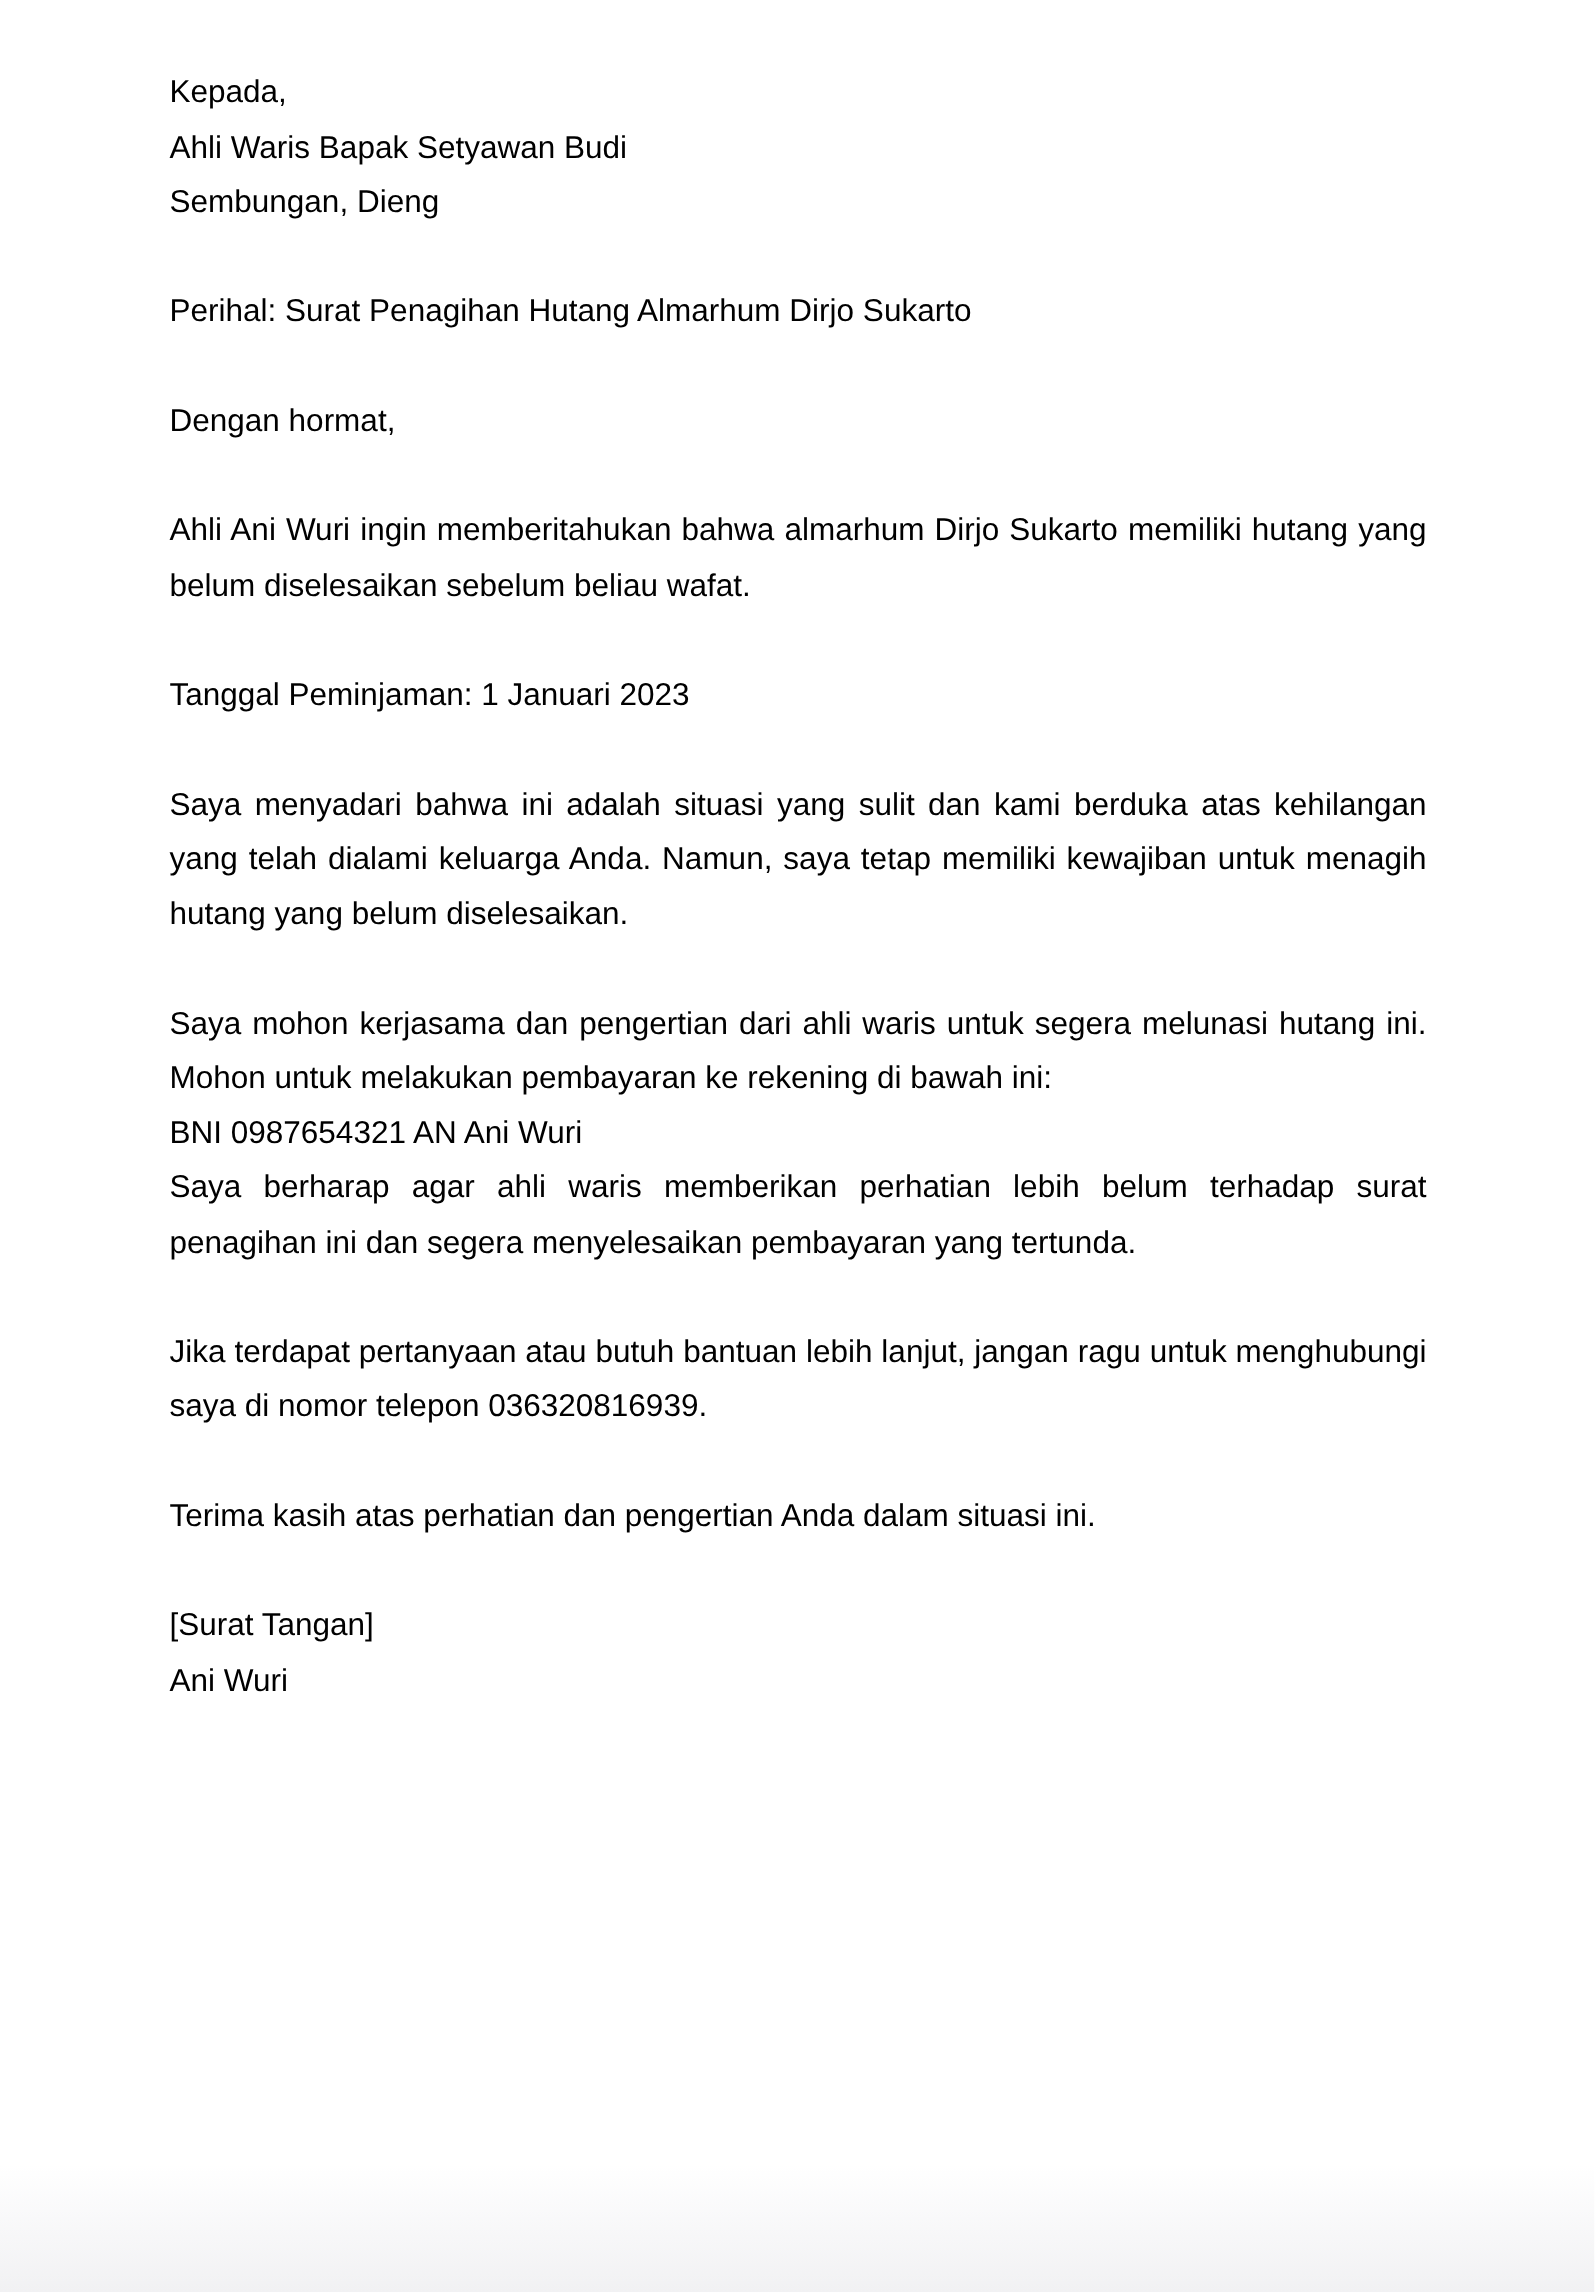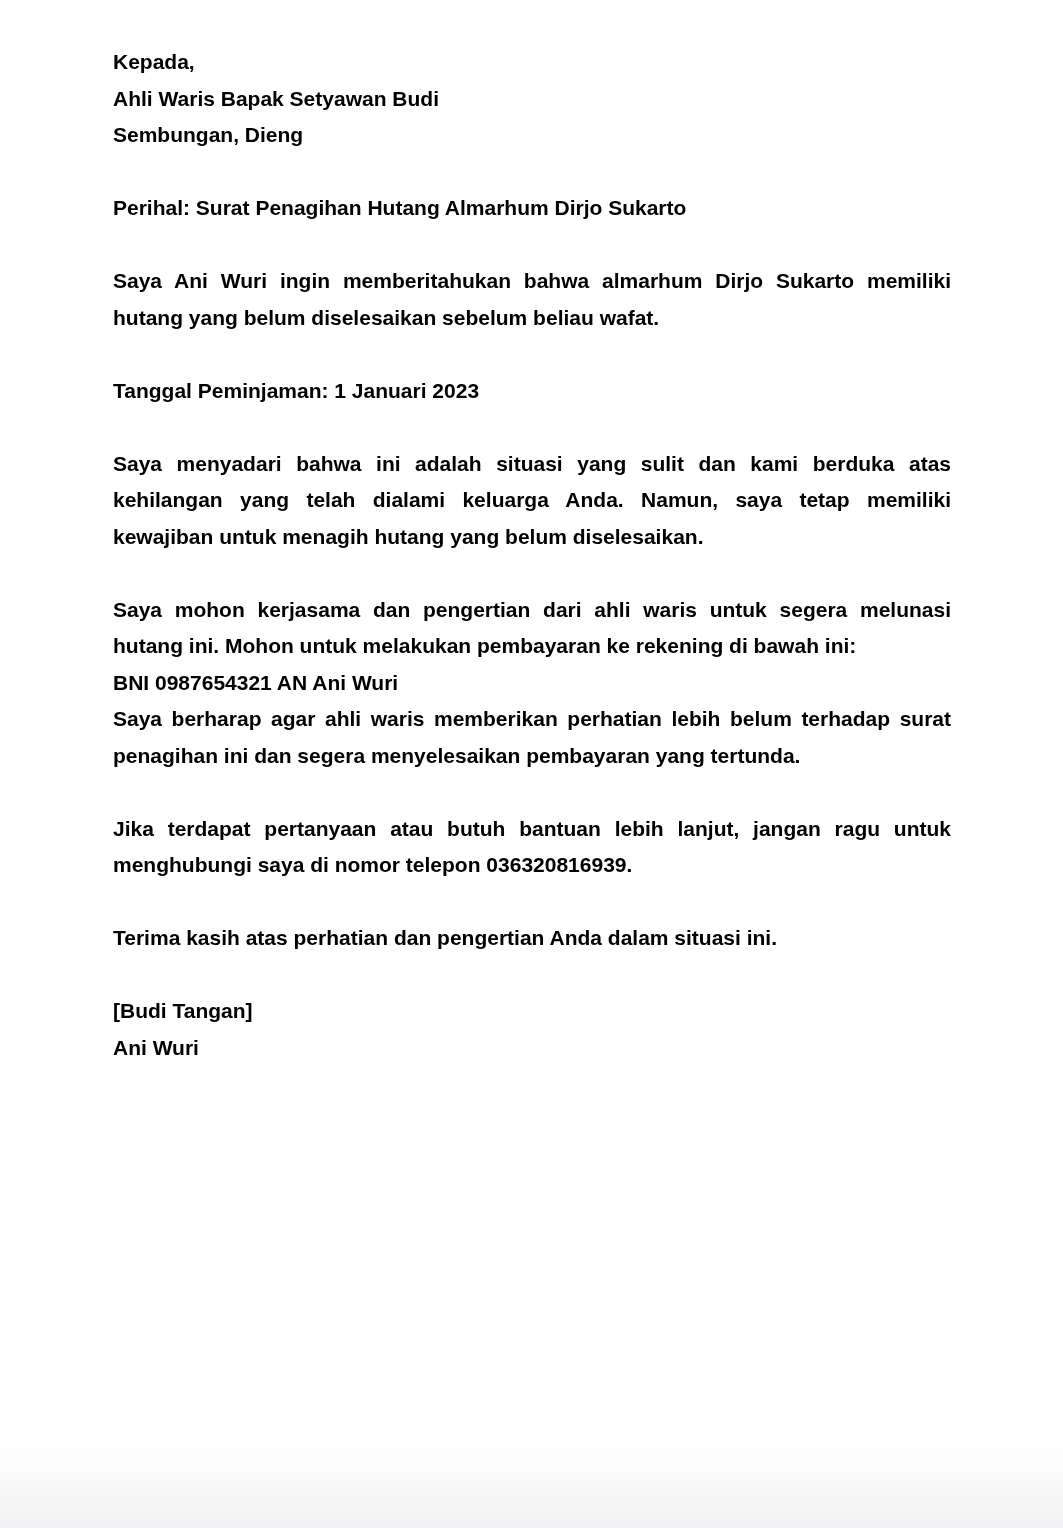--- a/index.html
+++ b/index.html
@@ -15,21 +15,20 @@
     position: relative;
     font-family: "Liberation Sans", sans-serif;
     font-size: 21px;
     line-height: 36.5px;
     color: #000000;
     -webkit-font-smoothing: antialiased;
   }
 
   .letter-content {
     padding: 44px 112px 0 113px;   
-    font-weight: bold;
   }
 
   .para {
     margin: 0 0 36.5px 0;
   }
 
   .para:last-child {
     margin-bottom: 0;
   }
 
@@ -57,40 +56,41 @@
 <div class="letter-content">
 
   <div class="para">
     <div class="line">Kepada,</div>
     <div class="line">Ahli Waris Bapak Setyawan Budi</div>
     <div class="line">Sembungan, Dieng</div>
   </div>
 
   <div class="para">Perihal: Surat Penagihan Hutang Almarhum Dirjo Sukarto</div>
 
+  <div class="para">Dengan hormat,</div>
 
-  <div class="para justify">Saya Ani Wuri ingin memberitahukan bahwa almarhum Dirjo Sukarto memiliki hutang yang belum diselesaikan sebelum beliau wafat.</div>
+  <div class="para justify">Ahli Ani Wuri ingin memberitahukan bahwa almarhum Dirjo Sukarto memiliki hutang yang belum diselesaikan sebelum beliau wafat.</div>
 
   <div class="para">
     <div class="line">Tanggal Peminjaman: 1 Januari 2023</div>
   </div>
 
   <div class="para justify">Saya menyadari bahwa ini adalah situasi yang sulit dan kami berduka atas kehilangan yang telah dialami keluarga Anda. Namun, saya tetap memiliki kewajiban untuk menagih hutang yang belum diselesaikan.</div>
 
   <div class="para">
     <div class="line justify">Saya mohon kerjasama dan pengertian dari ahli waris untuk segera melunasi hutang ini. Mohon untuk melakukan pembayaran ke rekening di bawah ini:</div>
     <div class="line">BNI 0987654321 AN Ani Wuri</div>
     <div class="line justify">Saya berharap agar ahli waris memberikan perhatian lebih belum terhadap surat penagihan ini dan segera menyelesaikan pembayaran yang tertunda.</div>
   </div>
 
   <div class="para justify">Jika terdapat pertanyaan atau butuh bantuan lebih lanjut, jangan ragu untuk menghubungi saya di nomor telepon 036320816939.</div>
 
   <div class="para">Terima kasih atas perhatian dan pengertian Anda dalam situasi ini.</div>
 
 
   <div class="para">
-    <div class="line">[Budi Tangan]</div>
+    <div class="line">[Surat Tangan]</div>
     <div class="line">Ani Wuri</div>
   </div>
 
 </div>
 
 <div class="bottom-fade"></div>
 
 </body></html>

